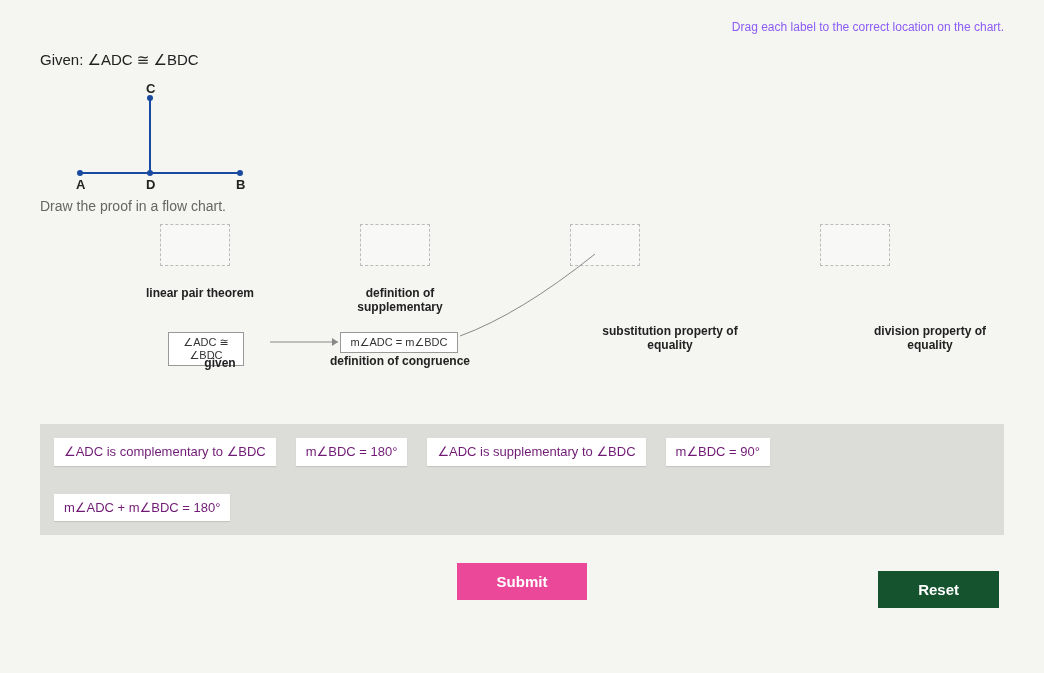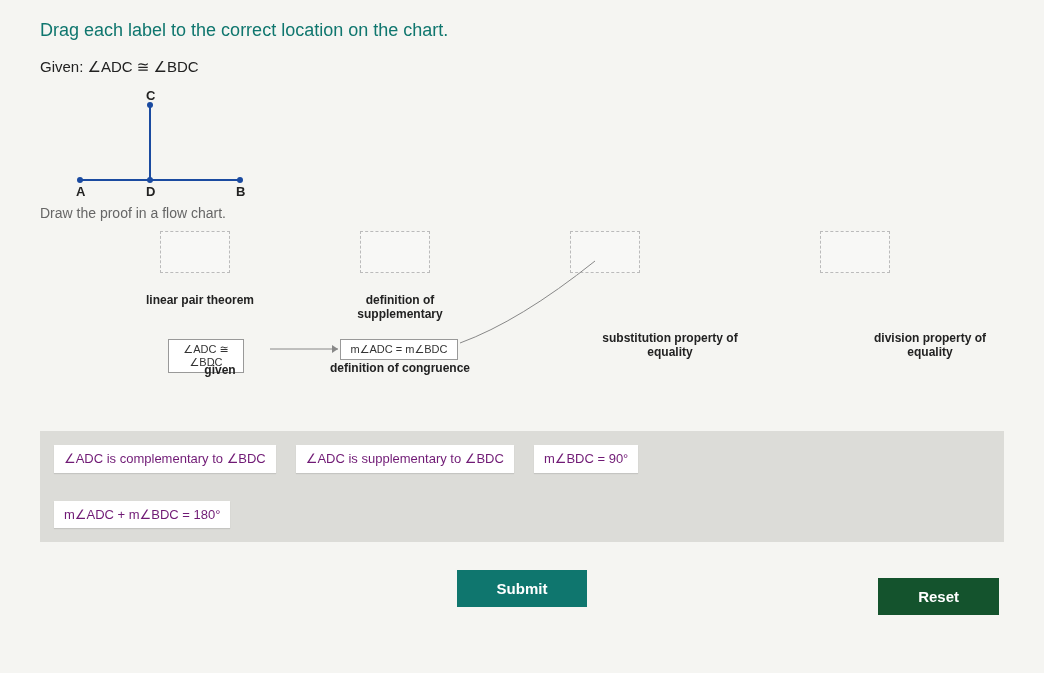--- a/index.html
+++ b/index.html
@@ -6,21 +6,21 @@
   body {
     font-family: Arial, sans-serif;
     background: #f5f5f2;
     color: #333;
     padding: 20px 40px;
     width: 1044px;
     height: 673px;
     overflow: hidden;
     position: relative;
   }
-  .instruction { color: #0f766e; font-size: 18px; margin-bottom: 12px; }
+  .instruction { color: #8b5cf6; font-size: 12px; margin-bottom: 12px; text-align: right; }
   .given-prove { font-size: 15px; color: #222; line-height: 1.8; }
   .given-prove .label { font-weight: 400; }
   .diagram {
     margin: 10px 0 5px 30px;
     width: 200px; height: 110px;
     position: relative;
   }
   .diagram svg { display:block; }
   .hint { color: #666; font-size: 14px; margin-top:4px; }
   .flow-area {
@@ -76,21 +76,21 @@
     position: relative;
   }
   .btn {
     padding: 10px 40px;
     font-size: 15px;
     font-weight: bold;
     border: none;
     cursor: pointer;
     color: #fff;
   }
-  .btn-submit { background: #0f766e; }
+  .btn-submit { background: #ec4899; }
   .btn-reset {
     background: #14532d;
     position: absolute;
     right: 5px;
     top: 8px;
   }
 </style>
 </head>
 <body>
 
@@ -146,20 +146,21 @@
 
   <svg style="position:absolute; left:0; top:0; width:100%; height:100%; pointer-events:none;">
     <line x1="230" y1="118" x2="298" y2="118" stroke="#888" stroke-width="1"></line>
     <polygon points="298,118 292,114 292,122" fill="#888"></polygon>
     <path d="M 420 112 Q 480 90 555 30" stroke="#888" stroke-width="1" fill="none"></path>
   </svg>
 </div>
 
 <div class="tiles-bank">
   <div class="tile">∠ADC is complementary to ∠BDC</div>
+  <div class="tile">m∠BDC = 180°</div>
   <div class="tile">∠ADC is supplementary to ∠BDC</div>
   <div class="tile">m∠BDC = 90°</div>
   <div style="flex-basis:100%; height:0;"></div>
   <div class="tile">m∠ADC + m∠BDC = 180°</div>
 </div>
 
 <div class="buttons">
   <button class="btn btn-submit">Submit</button>
   <button class="btn btn-reset">Reset</button>
 </div>

